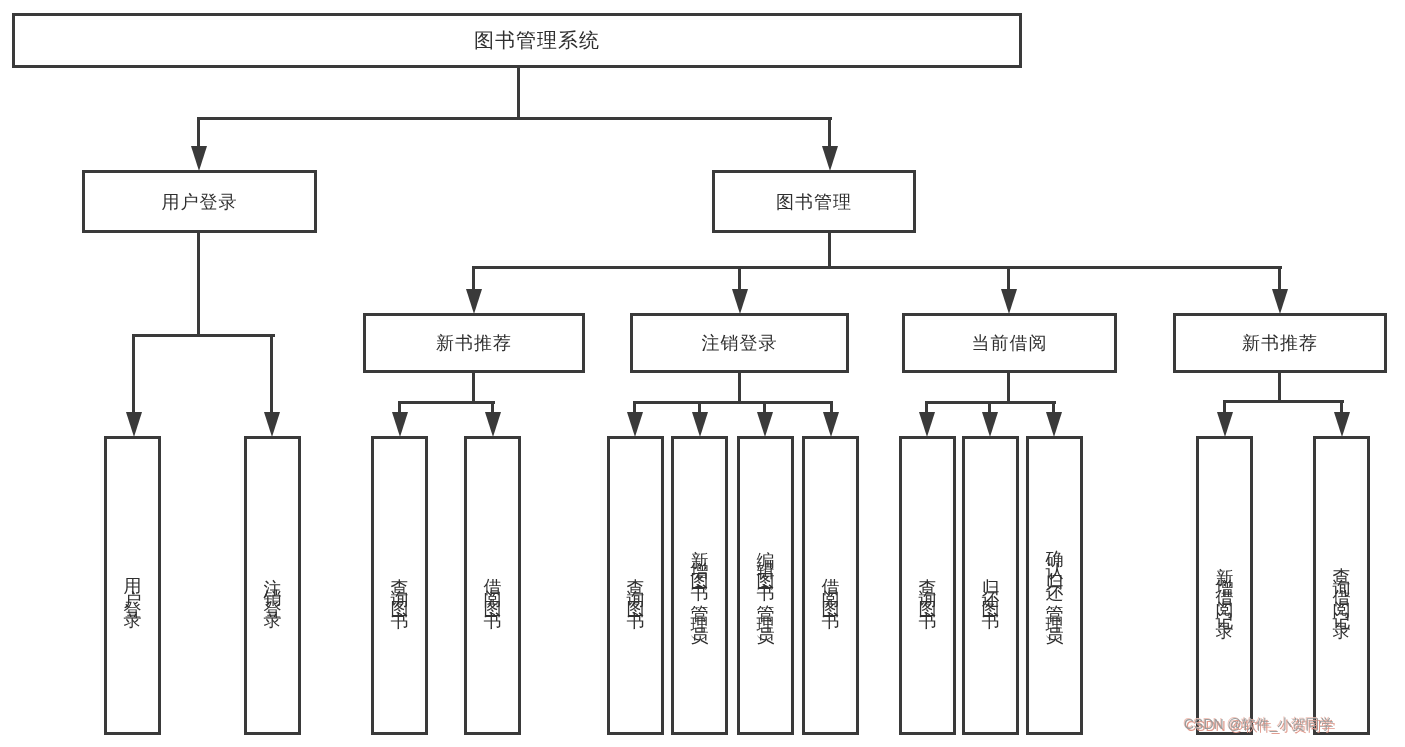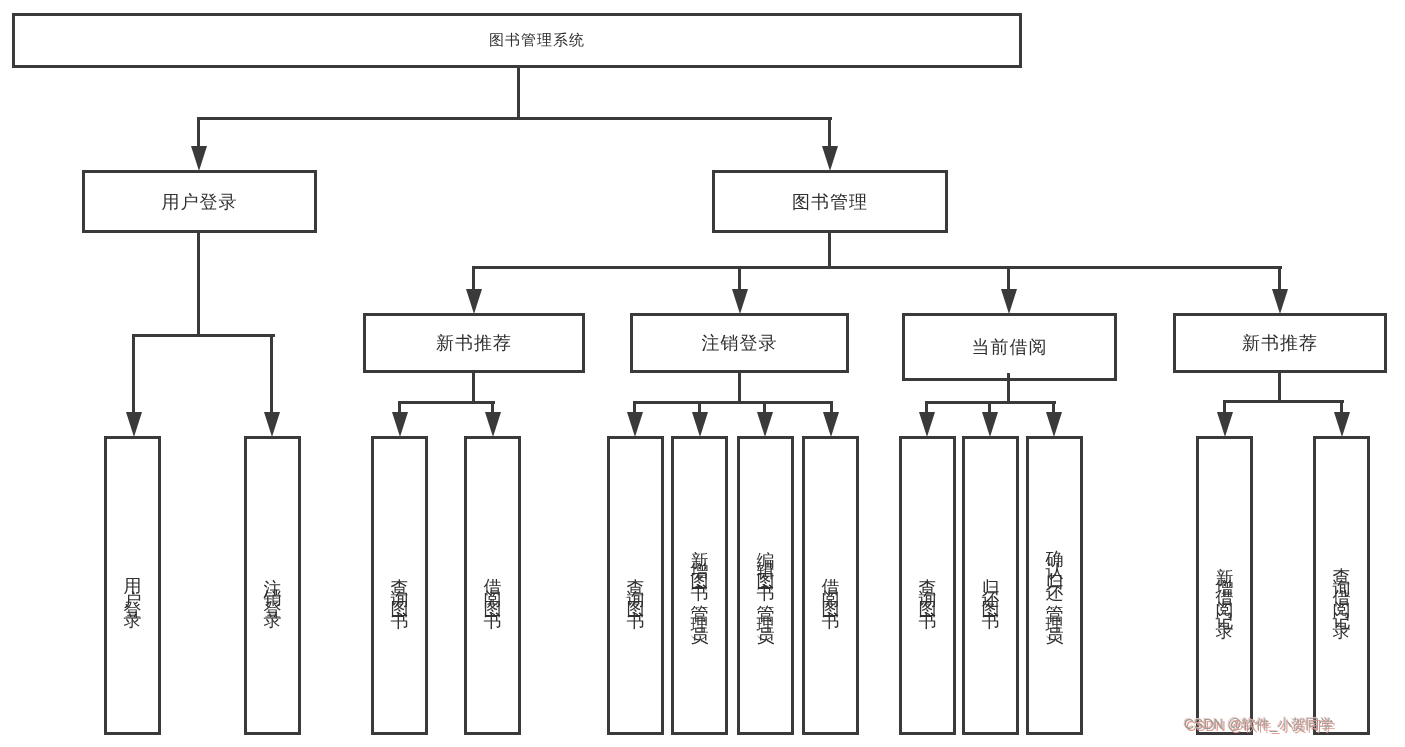--- a/index.html
+++ b/index.html
@@ -17,21 +17,21 @@
     box-sizing: border-box;
     border: 3px solid #3a3a3a;
     background: #ffffff;
     display: flex;
     align-items: center;
     justify-content: center;
     font-size: 18px;
     letter-spacing: 1px;
     white-space: nowrap;
   }
-  .node.root { font-size: 15px; padding-left: 40px; }
+  .node.root { font-size: 20px; padding-left: 40px; }
   .leaf {
     position: absolute;
     box-sizing: border-box;
     border: 3px solid #3a3a3a;
     background: #ffffff;
     width: 57px;
     top: 436px;
     height: 299px;
     display: flex;
     align-items: center;
@@ -73,21 +73,21 @@
   <div class="node root" style="left:12px; top:13px; width:1010px; height:55px;">图书管理系统</div>
 
   <div class="line" style="left:517px; top:68px; width:3px; height:51px;"></div>
   <div class="line" style="left:197px; top:117px; width:635px; height:3px;"></div>
   <div class="line" style="left:197px; top:117px; width:3px; height:33px;"></div>
   <div class="arrow" style="left:191px; top:146px;"></div>
   <div class="line" style="left:828px; top:117px; width:3px; height:33px;"></div>
   <div class="arrow" style="left:822px; top:146px;"></div>
 
   <div class="node" style="left:82px; top:170px; width:235px; height:63px;">用户登录</div>
-  <div class="node" style="left:712px; top:170px; width:236px; height:63px;">图书管理</div>
+  <div class="node" style="left:712px; top:170px; width:204px; height:63px;">图书管理</div>
 
   <div class="line" style="left:197px; top:233px; width:3px; height:104px;"></div>
   <div class="line" style="left:132px; top:334px; width:143px; height:3px;"></div>
   <div class="line" style="left:132px; top:334px; width:3px; height:82px;"></div>
   <div class="arrow" style="left:126px; top:412px;"></div>
   <div class="line" style="left:270px; top:334px; width:3px; height:82px;"></div>
   <div class="arrow" style="left:264px; top:412px;"></div>
 
   <div class="line" style="left:828px; top:233px; width:3px; height:36px;"></div>
   <div class="line" style="left:472px; top:266px; width:810px; height:3px;"></div>
@@ -95,21 +95,21 @@
   <div class="arrow" style="left:466px; top:289px;"></div>
   <div class="line" style="left:738px; top:266px; width:3px; height:26px;"></div>
   <div class="arrow" style="left:732px; top:289px;"></div>
   <div class="line" style="left:1007px; top:266px; width:3px; height:26px;"></div>
   <div class="arrow" style="left:1001px; top:289px;"></div>
   <div class="line" style="left:1278px; top:266px; width:3px; height:26px;"></div>
   <div class="arrow" style="left:1272px; top:289px;"></div>
 
   <div class="node" style="left:363px; top:313px; width:222px; height:60px;">新书推荐</div>
   <div class="node" style="left:630px; top:313px; width:219px; height:60px;">注销登录</div>
-  <div class="node" style="left:902px; top:313px; width:215px; height:68px;">当前借阅</div>
+  <div class="node" style="left:902px; top:313px; width:215px; height:60px;">当前借阅</div>
   <div class="node" style="left:1173px; top:313px; width:214px; height:60px;">新书推荐</div>
 
   <div class="line" style="left:472px; top:373px; width:3px; height:31px;"></div>
   <div class="line" style="left:398px; top:401px; width:97px; height:3px;"></div>
   <div class="line" style="left:398px; top:401px; width:3px; height:14px;"></div>
   <div class="arrow" style="left:392px; top:412px;"></div>
   <div class="line" style="left:491px; top:401px; width:3px; height:14px;"></div>
   <div class="arrow" style="left:485px; top:412px;"></div>
 
   <div class="line" style="left:738px; top:373px; width:3px; height:31px;"></div>

